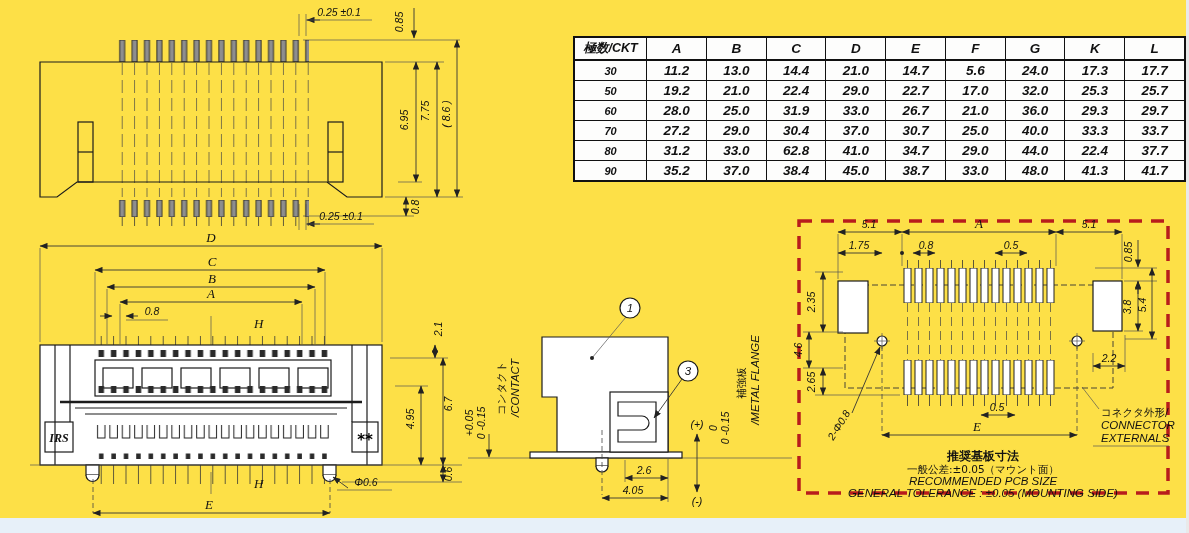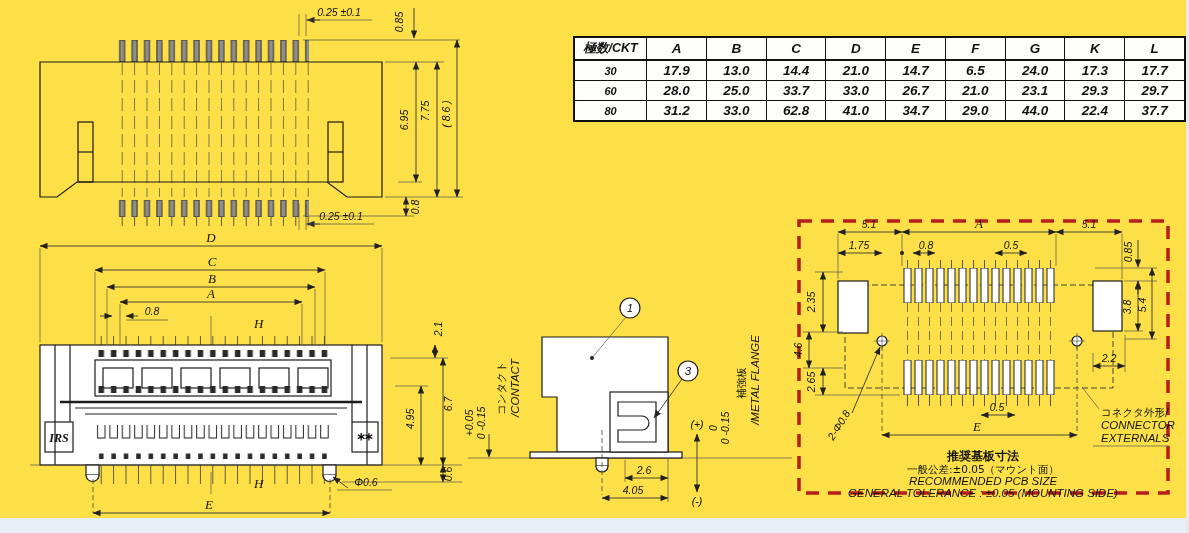--- a/index.html
+++ b/index.html
@@ -122,53 +122,89 @@
   <th>E</th>
   <th>F</th>
   <th>G</th>
   <th>K</th>
   <th>L</th>
 </tr>
 </thead>
 <tbody>
 <tr>
   <td>30</td>
-            <td>17.9</td>
+            <td>11.2</td>
             <td>13.0</td>
             <td>14.4</td>
             <td>21.0</td>
             <td>14.7</td>
-            <td>6.5</td>
+            <td>5.6</td>
             <td>24.0</td>
             <td>17.3</td>
             <td>17.7</td>
 </tr>
 <tr>
+  <td>50</td>
+            <td>19.2</td>
+            <td>21.0</td>
+            <td>22.4</td>
+            <td>29.0</td>
+            <td>22.7</td>
+            <td>17.0</td>
+            <td>32.0</td>
+            <td>25.3</td>
+            <td>25.7</td>
+</tr>
+<tr>
   <td>60</td>
             <td>28.0</td>
             <td>25.0</td>
-            <td>33.7</td>
+            <td>31.9</td>
             <td>33.0</td>
             <td>26.7</td>
             <td>21.0</td>
-            <td>23.1</td>
+            <td>36.0</td>
             <td>29.3</td>
             <td>29.7</td>
+</tr>
+<tr>
+  <td>70</td>
+            <td>27.2</td>
+            <td>29.0</td>
+            <td>30.4</td>
+            <td>37.0</td>
+            <td>30.7</td>
+            <td>25.0</td>
+            <td>40.0</td>
+            <td>33.3</td>
+            <td>33.7</td>
 </tr>
 <tr>
   <td>80</td>
             <td>31.2</td>
             <td>33.0</td>
             <td>62.8</td>
             <td>41.0</td>
             <td>34.7</td>
             <td>29.0</td>
             <td>44.0</td>
             <td>22.4</td>
             <td>37.7</td>
+</tr>
+<tr>
+  <td>90</td>
+            <td>35.2</td>
+            <td>37.0</td>
+            <td>38.4</td>
+            <td>45.0</td>
+            <td>38.7</td>
+            <td>33.0</td>
+            <td>48.0</td>
+            <td>41.3</td>
+            <td>41.7</td>
 </tr>
 </tbody>
 </table>
 </div>
 
 <svg id="svg-front" width="500" height="301" viewBox="0 0 500 301">
   <defs>
     <pattern id="fSq" patternUnits="userSpaceOnUse" x="95" y="117" width="12.4" height="9">
       <rect x="3.5" y="1" width="5.5" height="7" fill="#2a2a2a"></rect>
     </pattern>

